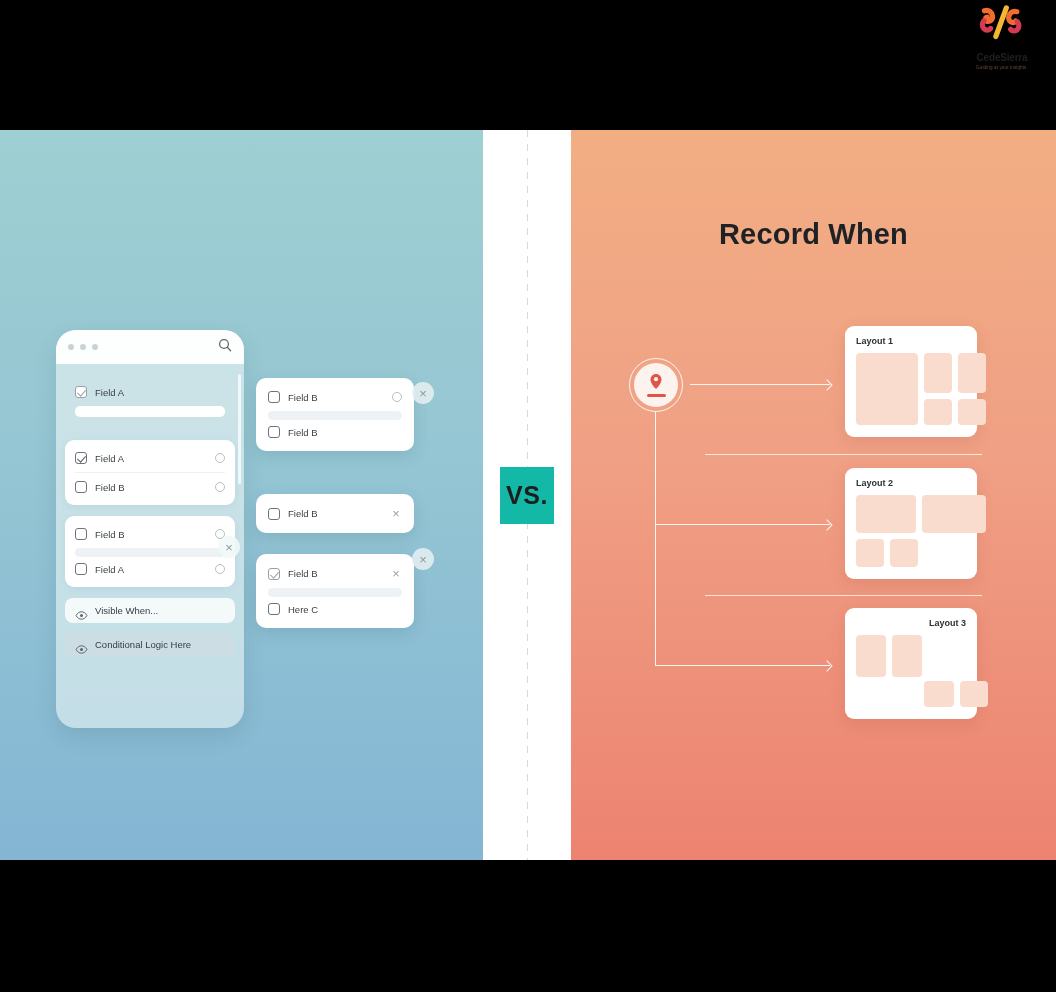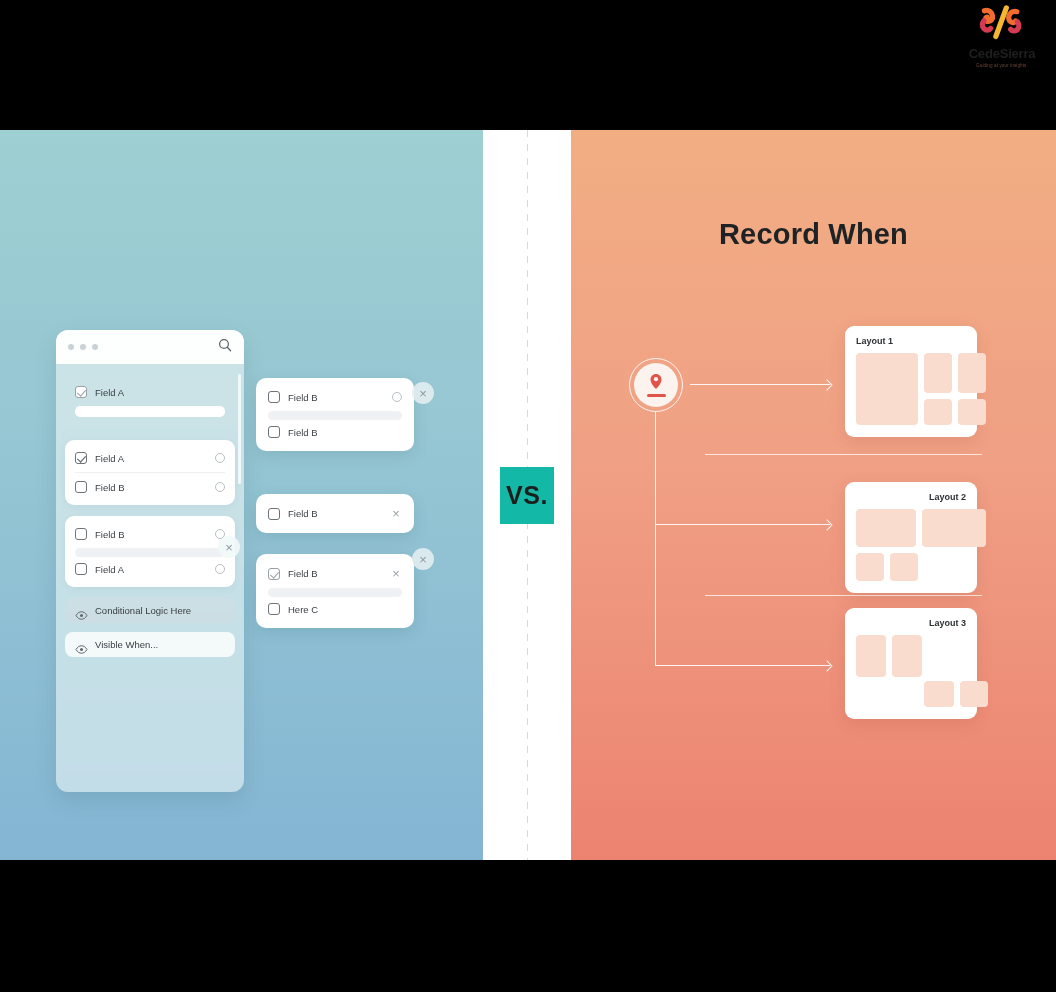--- a/index.html
+++ b/index.html
@@ -45,29 +45,29 @@
   
   .pane-title {
     position: absolute; width: 100%; top: 88px;
     text-align: center; font-size: 29px; font-weight: bold;
     color: #1e2224; letter-spacing: .2px;
   }
 
   
   .logo { position: absolute; right: 8px; top: 5px; width: 92px; text-align: center; }
   .logo-mark { height: 40px; display: block; margin: 0 auto; }
-  .logo-name { font-size: 13px; font-weight: bold; color: #1f1f1f; margin-top: 1px; letter-spacing: -.2px; }
+  .logo-name { font-size: 10px; font-weight: bold; color: #1f1f1f; margin-top: 7px; letter-spacing: -.2px; }
   .logo-tag { font-size: 4.6px; color: #6d4637; margin-top: 2px; letter-spacing: .1px; }
 
   
   .window {
     position: absolute; left: 56px; top: 200px;
-    width: 188px; height: 462px;
+    width: 188px; height: 398px;
     background: rgba(233,243,244,.62);
-    border-radius: 12px;
+    border-radius: 20px;
     box-shadow: 0 8px 22px rgba(30,60,70,.13);
     overflow: hidden; backdrop-filter: blur(2px);
   }
   .win-bar {
     height: 34px; background: #fdfefe;
     display: flex; align-items: center; padding: 0 12px;
     justify-content: space-between;
   }
   .dots { display: flex; gap: 6px; }
   .dot { width: 6px; height: 6px; border-radius: 50%; background: #c9d3d6; }
@@ -156,21 +156,21 @@
 
   .layout-card {
     position: absolute; width: 132px; background: #fff;
     border-radius: 9px; padding: 10px 11px 12px;
     box-shadow: 0 5px 16px rgba(150,70,50,.16);
   }
   .layout-title { font-size: 9px; font-weight: bold; color: #2c3134; margin-bottom: 7px; }
   .blocks { position: relative; height: 72px; }
   .blk { position: absolute; background: #fadcce; border-radius: 4px; }
   #lay1 { left: 845px; top: 326px; }
-  #lay2 { left: 845px; top: 482px; text-align: right; }
+  #lay2 { left: 845px; top: 468px; }
   #lay3 { left: 845px; top: 608px; text-align: right; }
 
   .arrow { position: absolute; height: 1.4px; background: rgba(255,255,255,.9); }
   .arrow::after {
     content: ""; position: absolute; right: -1px; top: -3.5px;
     width: 7px; height: 7px;
     border-top: 1.4px solid rgba(255,255,255,.9);
     border-right: 1.4px solid rgba(255,255,255,.9);
     transform: rotate(45deg);
   }
@@ -231,40 +231,40 @@
               <span class="cb"></span>
               <span class="label">Field B</span>
               <span class="radio"></span>
             </div>
             <div class="inputline"></div>
             <div class="row">
               <span class="cb"></span>
               <span class="label">Field A</span>
               <span class="radio"></span>
             </div>
+          </div>
+
+          <div class="pill">
+            <span class="eye">
+              <svg width="13" height="9" viewBox="0 0 13 9">
+                <path d="M1 4.5C2.6 1.8 4.5.8 6.5.8S10.4 1.8 12 4.5C10.4 7.2 8.5 8.2 6.5 8.2S2.6 7.2 1 4.5Z" fill="none" stroke="#5f686d" stroke-width="1"></path>
+                <circle cx="6.5" cy="4.5" r="1.5" fill="#5f686d"></circle>
+              </svg>
+            </span>
+            <span class="label">Visible When...</span>
           </div>
 
           <div class="pill grey">
             <span class="eye">
               <svg width="13" height="9" viewBox="0 0 13 9">
                 <path d="M1 4.5C2.6 1.8 4.5.8 6.5.8S10.4 1.8 12 4.5C10.4 7.2 8.5 8.2 6.5 8.2S2.6 7.2 1 4.5Z" fill="none" stroke="#5f686d" stroke-width="1"></path>
                 <circle cx="6.5" cy="4.5" r="1.5" fill="#5f686d"></circle>
               </svg>
             </span>
             <span class="label">Conditional Logic Here</span>
-          </div>
-
-          <div class="pill">
-            <span class="eye">
-              <svg width="13" height="9" viewBox="0 0 13 9">
-                <path d="M1 4.5C2.6 1.8 4.5.8 6.5.8S10.4 1.8 12 4.5C10.4 7.2 8.5 8.2 6.5 8.2S2.6 7.2 1 4.5Z" fill="none" stroke="#5f686d" stroke-width="1"></path>
-                <circle cx="6.5" cy="4.5" r="1.5" fill="#5f686d"></circle>
-              </svg>
-            </span>
-            <span class="label">Visible When...</span>
           </div>
         </div>
       </div>
     </div>
 
     <div class="divider">
       <div class="dashline"></div>
       <div class="vs-text">VS.</div>
     </div>
 

